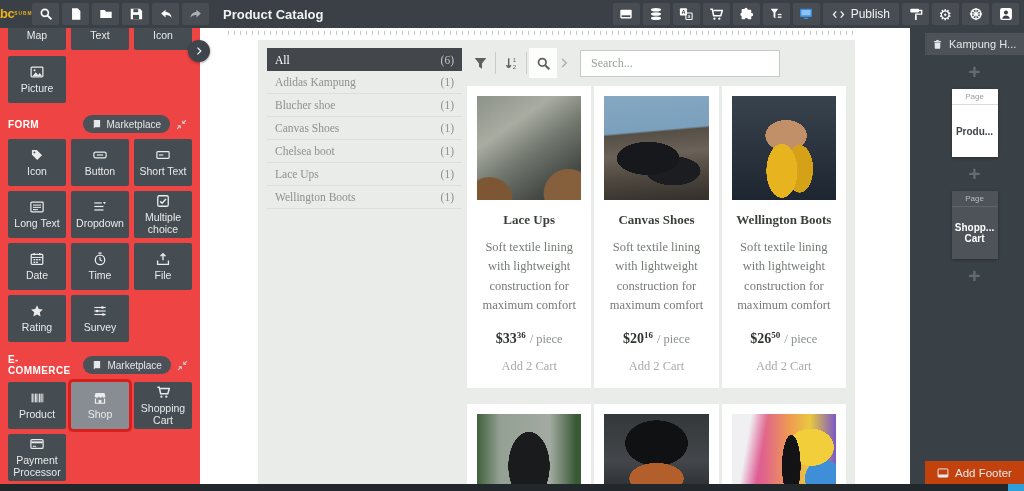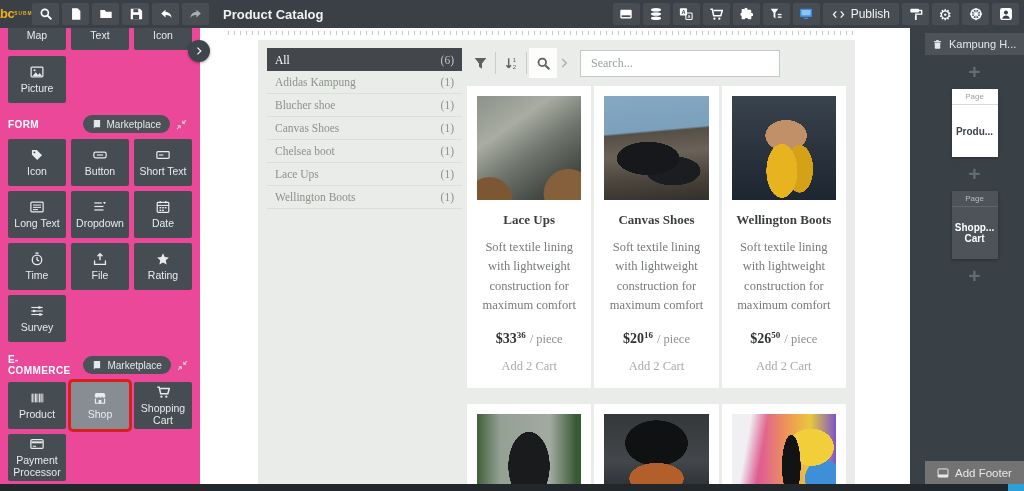--- a/index.html
+++ b/index.html
@@ -21,21 +21,21 @@
   .tb-group { display:flex; gap:3px; align-items:center; }
   .tb-btn { width:27px; height:22px; background:#474d53; border-radius:2px; display:flex; align-items:center; justify-content:center; color:#fff; }
   .tb-btn .icon { width:14px; height:14px; }
   .tb-btn .uni { font-size:15px; }
   .tb-title { color:#f0f1f2; font-weight:bold; font-size:13px; margin-left:14px; white-space:nowrap; }
   .tb-right { margin-left:auto; display:flex; align-items:center; gap:3px; padding-right:5px; }
   .tb-btn.publish { width:auto; padding:0 9px; gap:6px; font-size:12px; color:#f2f3f4; }
   .tb-btn.publish .icon { width:13px; height:13px; }
 
   
-  .lsidebar { position:absolute; left:0; top:28px; width:200px; bottom:6px; background:#ec4899; padding:0 8px; overflow:hidden; z-index:10; }
+  .lsidebar { position:absolute; left:0; top:28px; width:200px; bottom:6px; background:#ef4444; padding:0 8px; overflow:hidden; z-index:10; }
   .tile-grid { display:grid; grid-template-columns:repeat(3,1fr); gap:5px; }
   .tile { background:#454c52; border-radius:2px; height:47px; display:flex; flex-direction:column; align-items:center; justify-content:center; gap:3px; color:#e9ebec; position:relative; }
   .tile-label { font-size:10.5px; line-height:1.15; text-align:center; padding:0 2px; }
   .tile .icon.t { width:14px; height:14px; }
   .tile-grid.partial { margin:-22px 0 6px; }
   .tile.cut { height:44px; justify-content:flex-end; padding-bottom:9px; }
   .tile.selected { background:#878d93; box-shadow:0 0 0 3px #d91e1e; z-index:2; }
   .sec-head { display:flex; align-items:center; margin:12px 0 6px; gap:6px; }
   .sec-label { color:#fff; font-size:10px; font-weight:bold; letter-spacing:.4px; }
   .pill { margin-left:auto; background:#4b5157; border-radius:9px; height:18px; padding:0 9px; display:flex; align-items:center; gap:5px; color:#e6e8ea; font-size:10px; }
@@ -113,21 +113,21 @@
   .rs-col { margin-left:15px; display:flex; flex-direction:column; align-items:center; }
   .plus-btn { color:#646b71; margin:6px 0; }
   .plus-btn .uni { font-size:21px; font-weight:bold; }
   .thumb-wrap { display:flex; flex-direction:column; align-items:center;border-radius:15px; }
   .page-thumb { width:46px; background:#4d5359; display:block; box-shadow:0 1px 3px rgba(0,0,0,.3); }
   .thumb-head { font-size:8px; color:#b9bdc0; text-align:center; padding:3px 0; border-bottom:1px solid #5f666c; }
   .thumb-body { height:52px; display:flex; align-items:center; justify-content:center; font-size:10px; font-weight:bold; color:#fff; text-align:center; padding:0 3px; }
   .page-thumb.selected { background:#fff; }
   .page-thumb.selected .thumb-head { color:#9aa0a5; border-bottom-color:#d9dbdd; }
   .page-thumb.selected .thumb-body { color:#3f4449; }
-  .add-footer { position:absolute; left:15px; right:0; bottom:0; height:23px; background:#737373; display:flex; align-items:center; justify-content:center; gap:6px; font-size:11.5px; color:#e6e8ea; }
+  .add-footer { position:absolute; left:15px; right:0; bottom:0; height:23px; background:#c2410c; display:flex; align-items:center; justify-content:center; gap:6px; font-size:11.5px; color:#e6e8ea; }
   .add-footer .icon { width:12px; height:12px; }
 
   
   .bottom-strip { position:absolute; left:0; right:0; bottom:0; height:7px; background:#22272b; z-index:40; }
   .bottom-blue { position:absolute; right:0; bottom:0; width:16px; height:7px; background:#2ba0da; }
 </style>
 </head>
 <body>
 
 <div class="app">
@@ -412,20 +412,29 @@
               <line x1="1.5" y1="3.4" x2="10" y2="3.4" stroke="currentColor" stroke-width="1.4"></line>
               <path d="M11.4 2.4h3.4L13.1 4.8z" fill="currentColor"></path>
               <line x1="1.5" y1="7.4" x2="12" y2="7.4" stroke="currentColor" stroke-width="1.4"></line>
               <line x1="1.5" y1="11.4" x2="12" y2="11.4" stroke="currentColor" stroke-width="1.4"></line>
             </svg>
           </span>
           <span class="tile-label">Dropdown</span>
         </div>
 
 
+        <div class="tile">
+          <span class="icon t">
+            <svg viewBox="0 0 16 16">
+              <rect x="2" y="2" width="12" height="12" rx="1.8" fill="none" stroke="currentColor" stroke-width="1.5"></rect>
+              <path d="M4.8 8.4l2.2 2.2 4.4-5" fill="none" stroke="currentColor" stroke-width="1.7"></path>
+            </svg>
+          </span>
+          <span class="tile-label">Multiple choice</span>
+        </div>
 
         <div class="tile">
           <span class="icon t">
             <svg viewBox="0 0 16 16">
               <rect x="1.4" y="2.8" width="13.2" height="11.4" rx="1" fill="none" stroke="currentColor" stroke-width="1.4"></rect>
               <line x1="1.4" y1="6.2" x2="14.6" y2="6.2" stroke="currentColor" stroke-width="1.2"></line>
               <line x1="4.8" y1="1.2" x2="4.8" y2="3.8" stroke="currentColor" stroke-width="1.5"></line>
               <line x1="11.2" y1="1.2" x2="11.2" y2="3.8" stroke="currentColor" stroke-width="1.5"></line>
               <g fill="currentColor">
                 <rect x="4" y="8" width="2" height="1.6"></rect>

